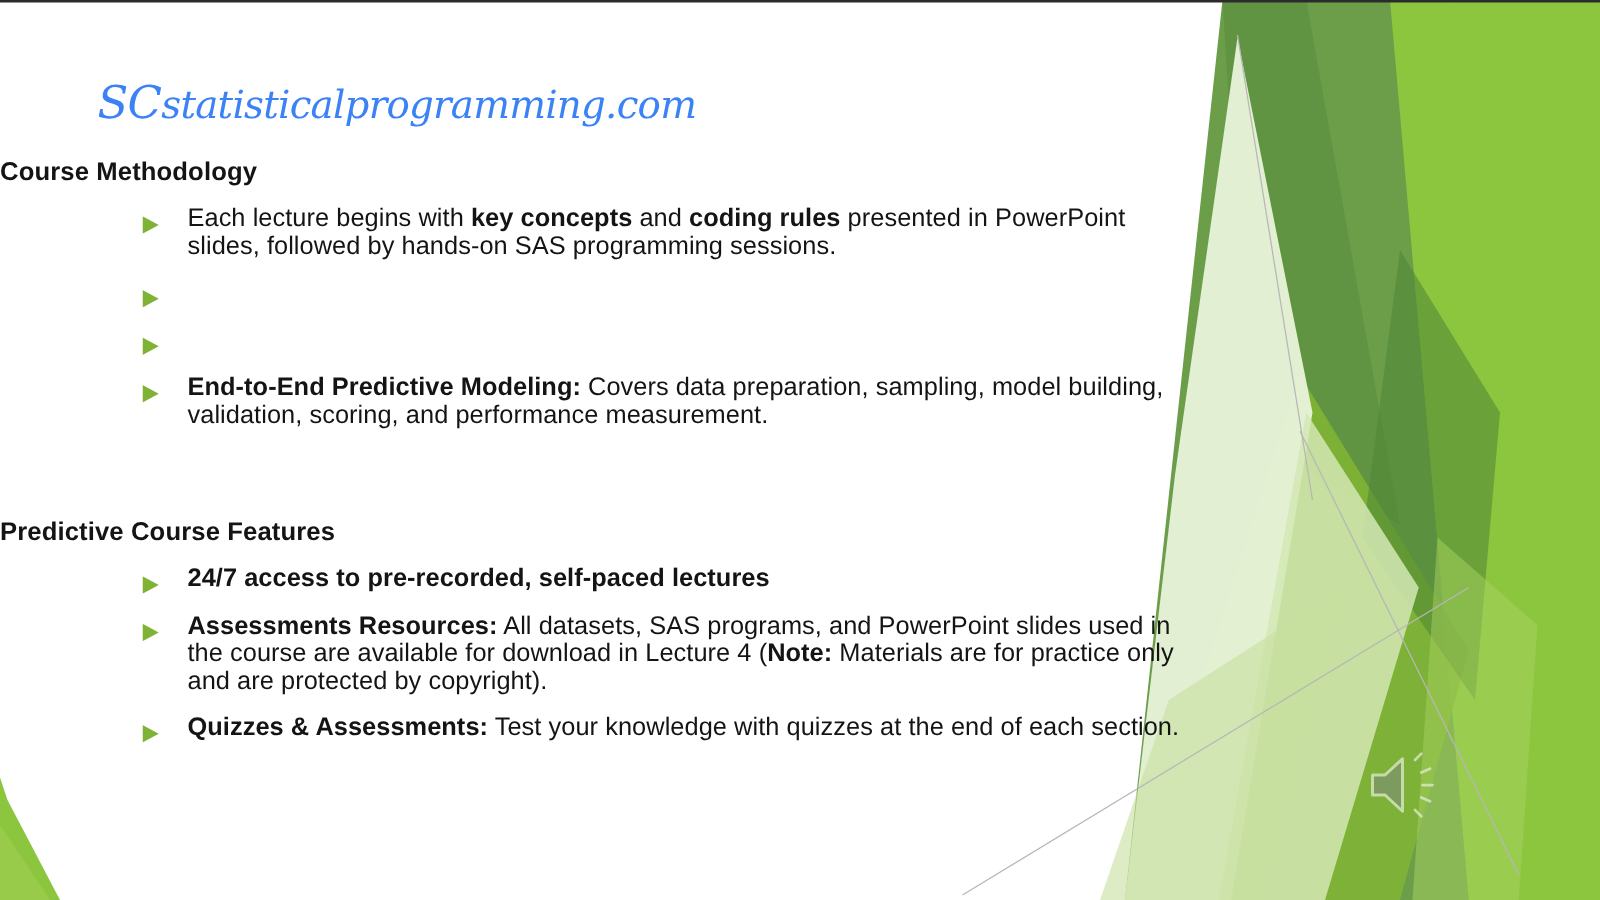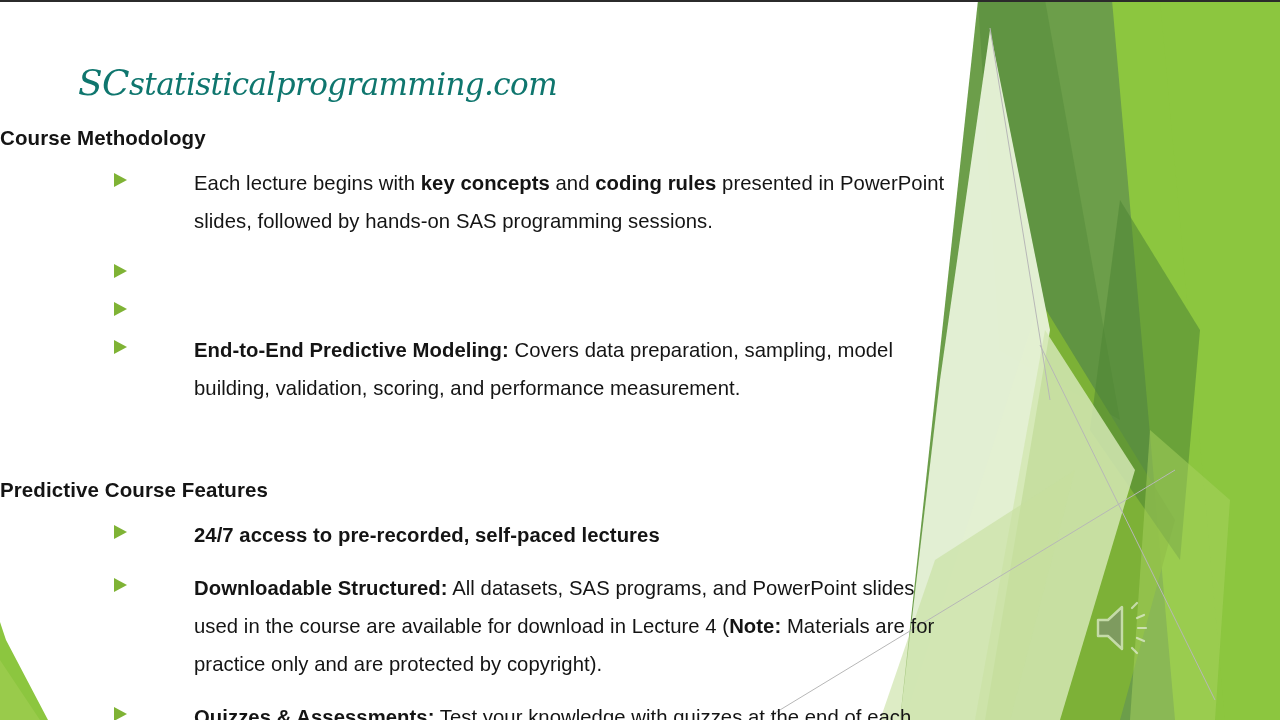--- a/index.html
+++ b/index.html
@@ -36,21 +36,21 @@
   
   #logo {
     position: absolute;
     left: 78px;
     top: 62px;
     z-index: 20;
     font-family: "DejaVu Serif", serif;
     font-style: italic;
     font-size: 31px;
     letter-spacing: -0.6px;
-    color: #0f766e;
+    color: #3b82f6;
     white-space: nowrap;
     text-align: right;
   }
   #logo .logo-sc {
     font-size: 36px;
   }
   
   #content {
     position: absolute;
     left: 0;
@@ -77,25 +77,24 @@
   .bullet-marker {
     flex: 0 0 auto;
     width: 36px;
     padding-top: 9px;
     line-height: 0;
   }
   .bullet-marker svg { display: block; }
   .bullet-text {
     flex: 1 1 auto;
     font-size: 20.3px;
-    line-height: 38px;
+    line-height: 22px;
     color: #141414;
     letter-spacing: 0.05px;
     max-width: 800px;
-    margin-left: 44px;
   }
   .bullet-text b { font-weight: bold; }
   .bullet-text.all-bold { font-weight: bold; }
   
   #audio-icon {
     position: absolute;
     left: 1092px;
     top: 600px;
     width: 62px;
     height: 56px;
@@ -180,21 +179,21 @@
           </svg>
         </span>
         <div class="bullet-text all-bold"><span>24/7 access to pre-recorded, self-paced lectures</span></div>
       </div>
       <div class="bullet-row">
         <span class="bullet-marker">
           <svg width="13" height="14" viewBox="0 0 13 14">
             <polygon points="0,0 13,7 0,14" fill="#7FB335"></polygon>
           </svg>
         </span>
-        <div class="bullet-text"><b>Downloadable Structured:</b><span> All datasets, SAS programs, and PowerPoint slides used in the course are available for download in Lecture 4 (</span><b>Note:</b><span> Materials are for practice only and are protected by copyright).</span></div>
+        <div class="bullet-text"><b>Assessments Resources:</b><span> All datasets, SAS programs, and PowerPoint slides used in the course are available for download in Lecture 4 (</span><b>Note:</b><span> Materials are for practice only and are protected by copyright).</span></div>
       </div>
       <div class="bullet-row">
         <span class="bullet-marker">
           <svg width="13" height="14" viewBox="0 0 13 14">
             <polygon points="0,0 13,7 0,14" fill="#7FB335"></polygon>
           </svg>
         </span>
         <div class="bullet-text"><b>Quizzes &amp; Assessments:</b><span> Test your knowledge with quizzes at the end of each section.</span></div>
       </div>
     </div>

